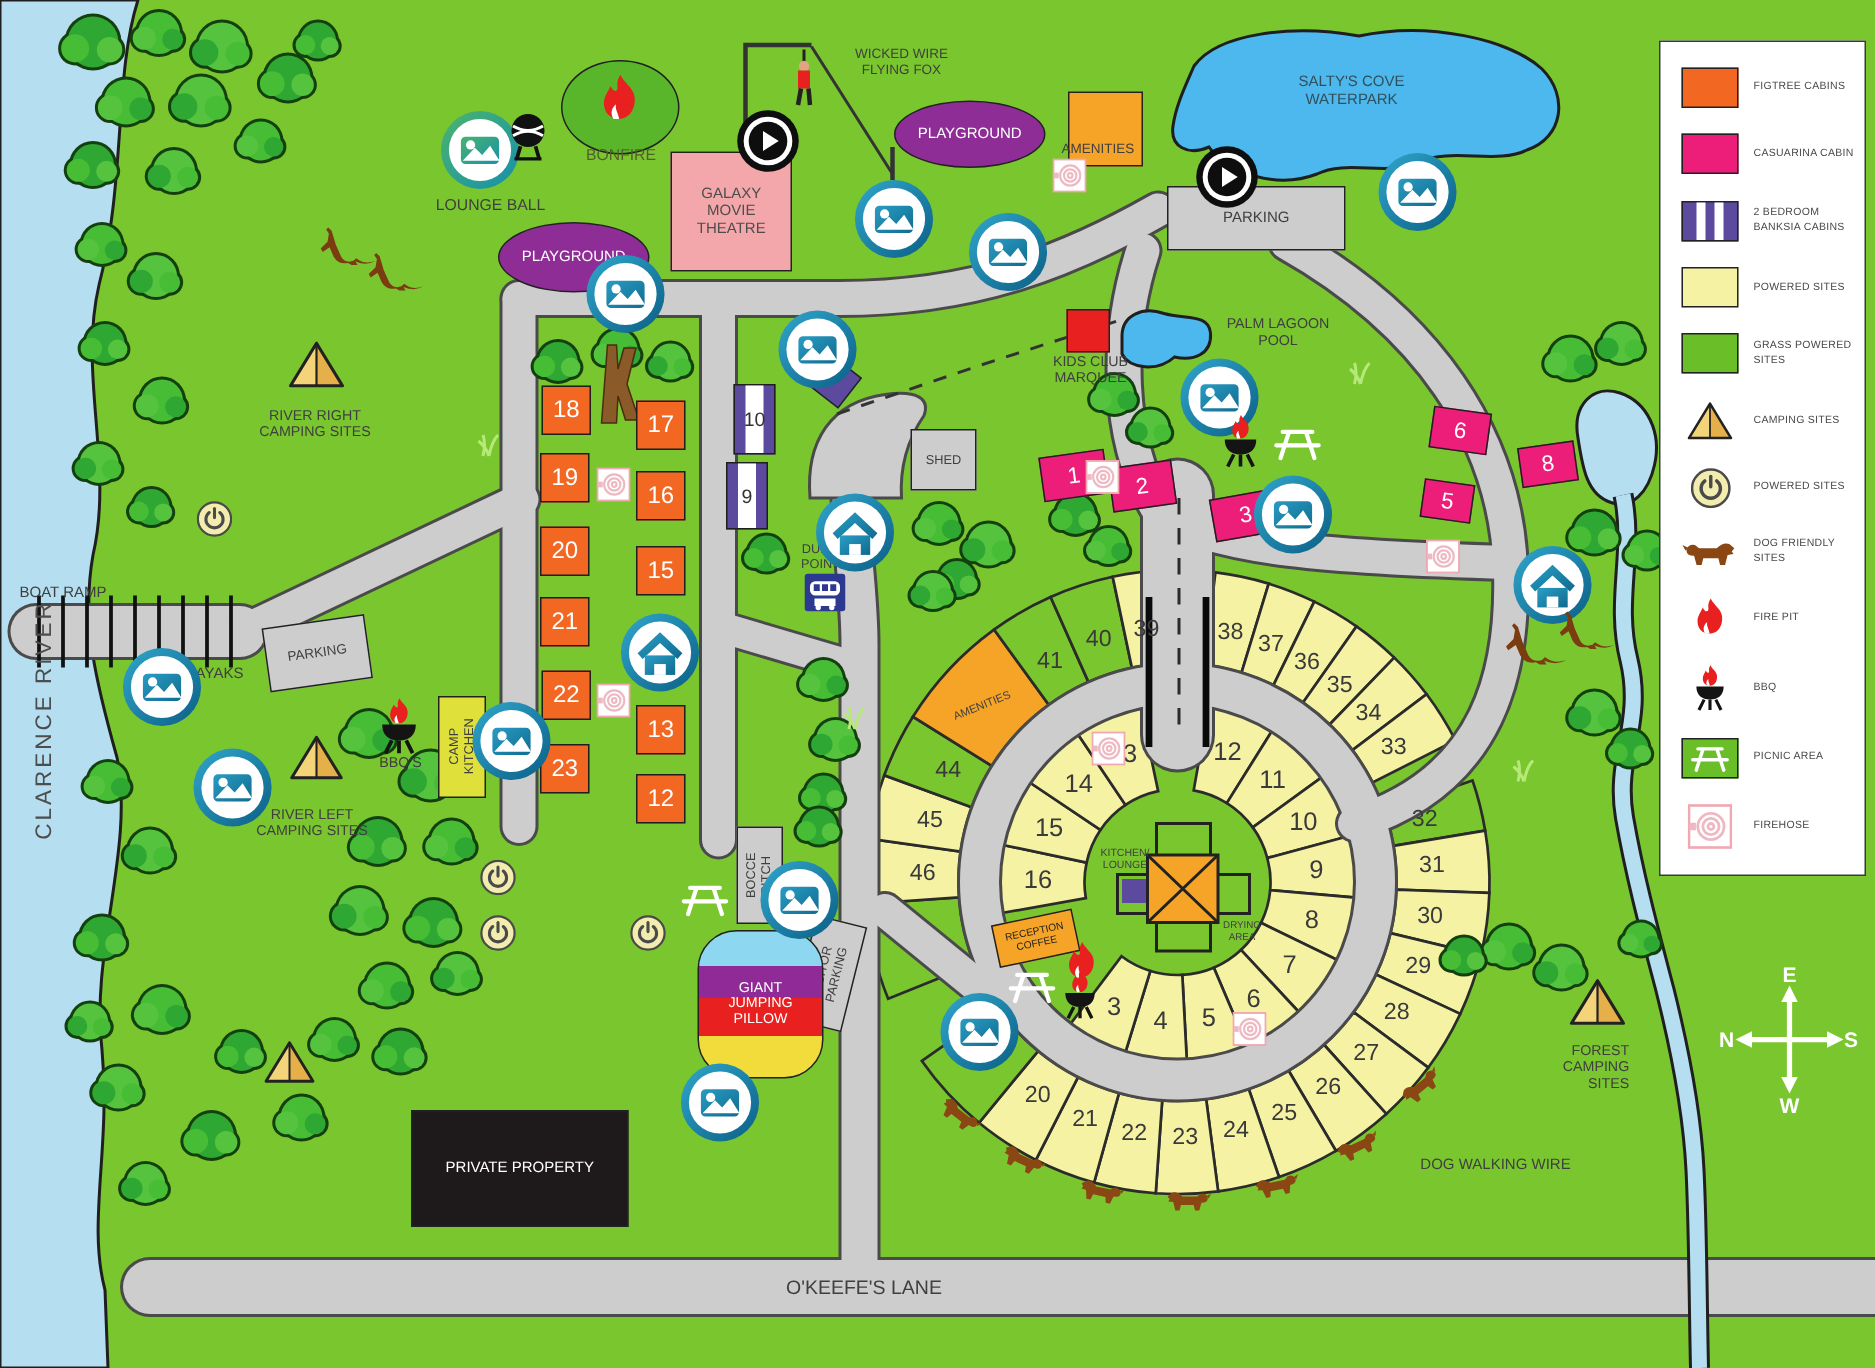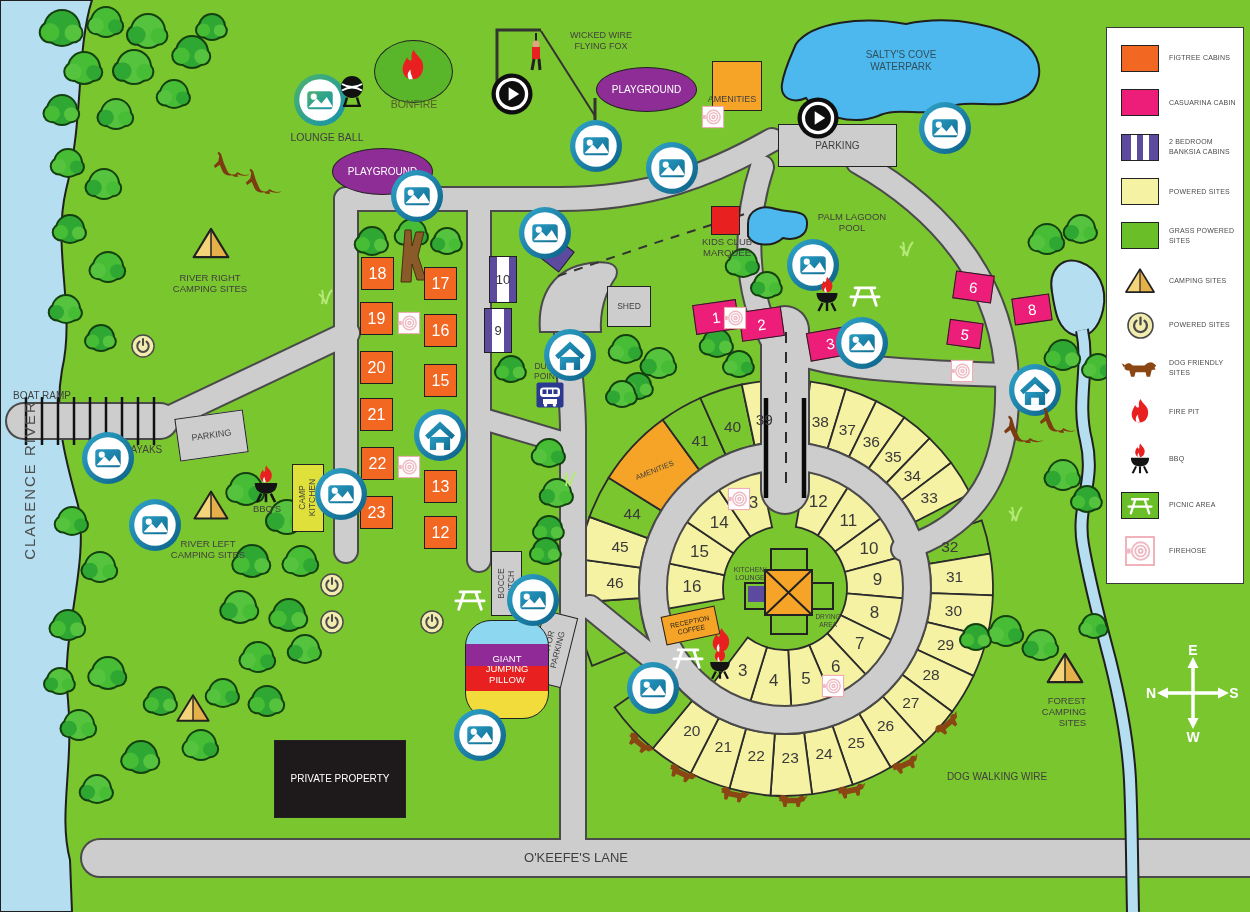--- a/index.html
+++ b/index.html
@@ -806,20 +806,25 @@
     <path d="M541,31 L595,116" fill="none" stroke="#333" stroke-width="2"></path>
     <path d="M595,98 L595,120" fill="none" stroke="#333" stroke-width="3"></path>
     <line x1="536" y1="33" x2="536" y2="45" stroke="#222" stroke-width="2"></line>
     <circle cx="536" cy="44" r="3.5" fill="#e0a583"></circle>
     <rect x="532" y="47" width="8" height="12" fill="#e8201f"></rect>
     <path d="M534 59 L532 70 M539 59 L540 70" stroke="#222" stroke-width="3"></path>
   </g>
 </svg>
 
 <div id="features">
+      <div class="feat" style="left: 447px; top: 101px; width: 81px; height: 80px; background: rgb(244, 167, 171);">
+        <div class="featlab" style="font-size: 10px; color: rgb(77, 77, 77);">GALAXY
+MOVIE
+THEATRE</div>
+      </div>
       <div class="feat" style="left: 778px; top: 124px; width: 119px; height: 43px; background: rgb(205, 205, 205);">
         <div class="featlab" style="font-size: 10px; color: rgb(63, 63, 63);">PARKING</div>
       </div>
       <div class="feat" style="left: 177px; top: 414px; width: 69px; height: 43px; transform: rotate(-8deg); background: rgb(205, 205, 205);">
         <div class="featlab" style="font-size: 9px; color: rgb(63, 63, 63);">PARKING</div>
       </div>
       <div class="feat" style="left: 607px; top: 286px; width: 44px; height: 41px; background: rgb(205, 205, 205);">
         <div class="featlab" style="font-size: 8.5px; color: rgb(63, 63, 63);">SHED</div>
       </div>
       <div class="feat" style="left: 711px; top: 206px; width: 29px; height: 29px; background: rgb(232, 32, 31);"></div>
@@ -829,21 +834,21 @@
 KITCHEN</div>
       </div>
       <div class="feat" style="left: 491px; top: 551px; width: 31px; height: 65px; background: rgb(205, 205, 205);">
         <div class="featlab" style="font-size: 8.5px; color: rgb(63, 63, 63); transform: rotate(-90deg);">BOCCE
 PITCH</div>
       </div>
       <div class="feat" style="left: 535px; top: 613px; width: 35px; height: 72px; transform: rotate(14deg); background: rgb(205, 205, 205);">
         <div class="featlab" style="font-size: 8.5px; color: rgb(63, 63, 63); transform: rotate(-90deg);">VISITOR
 PARKING</div>
       </div>
-      <div class="feat" style="left: 274px; top: 740px; width: 132px; height: 78px; background: rgb(30, 26, 27);">
+      <div class="feat" style="left: 274px; top: 740px; width: 145px; height: 78px; background: rgb(30, 26, 27);">
         <div class="featlab" style="font-size: 10px; color: rgb(255, 255, 255);">PRIVATE PROPERTY</div>
       </div>
       <div class="feat" style="left: 663px; top: 611px; width: 55px; height: 29px; transform: rotate(-12deg); background: rgb(246, 164, 39);">
         <div class="featlab" style="font-size: 6.8px; color: rgb(31, 31, 31);">RECEPTION
 COFFEE</div>
       </div>
       <div class="feat ell" style="left: 374px; top: 40px; width: 79px; height: 63px; background: rgb(89, 181, 42);"></div>
       <div class="feat ell" style="left: 596px; top: 67px; width: 101px; height: 45px; background: rgb(142, 45, 150);">
         <div class="featlab" style="font-size: 10px; color: rgb(255, 255, 255);">PLAYGROUND</div>
       </div>

